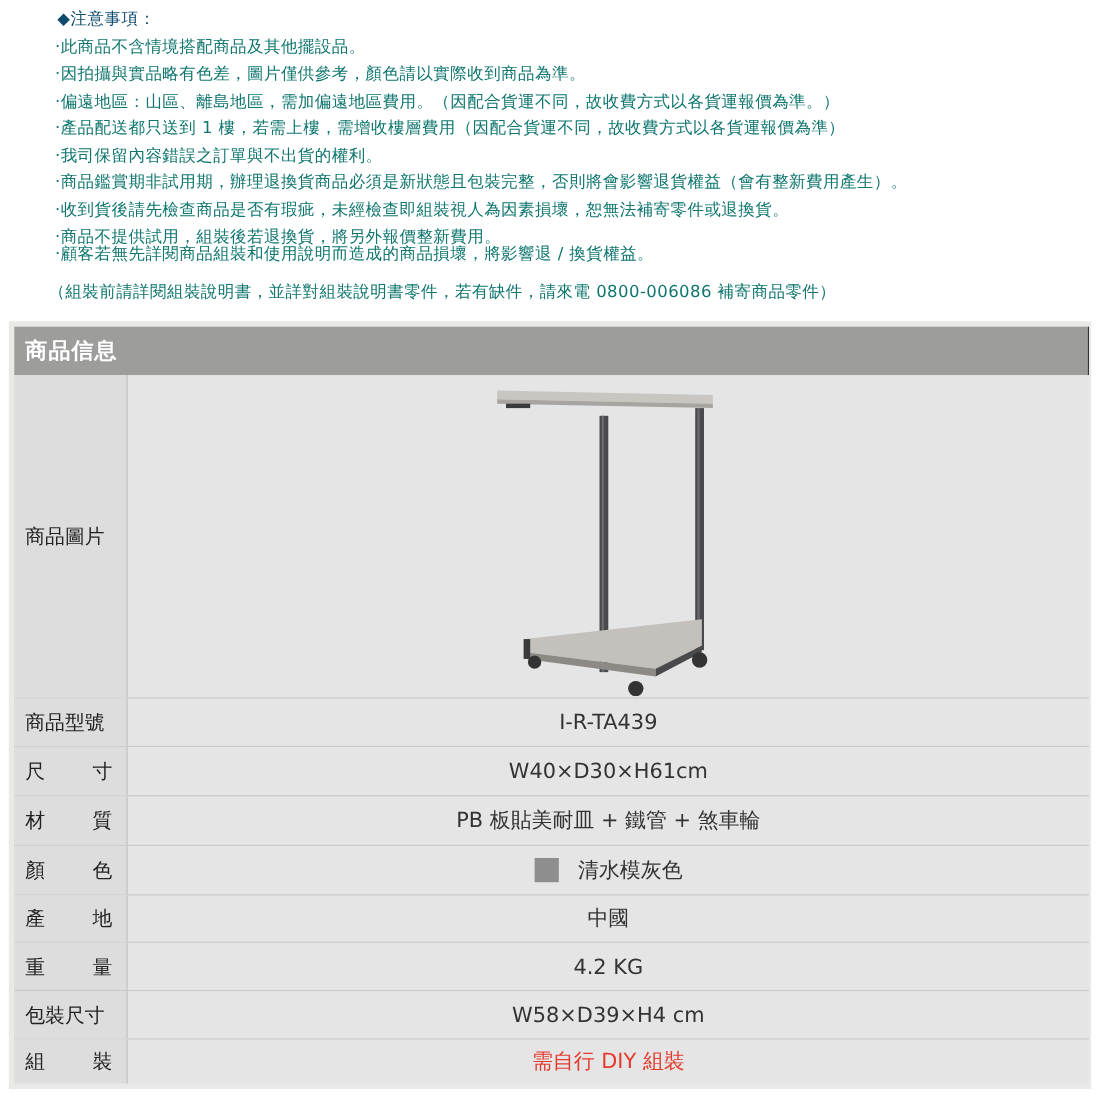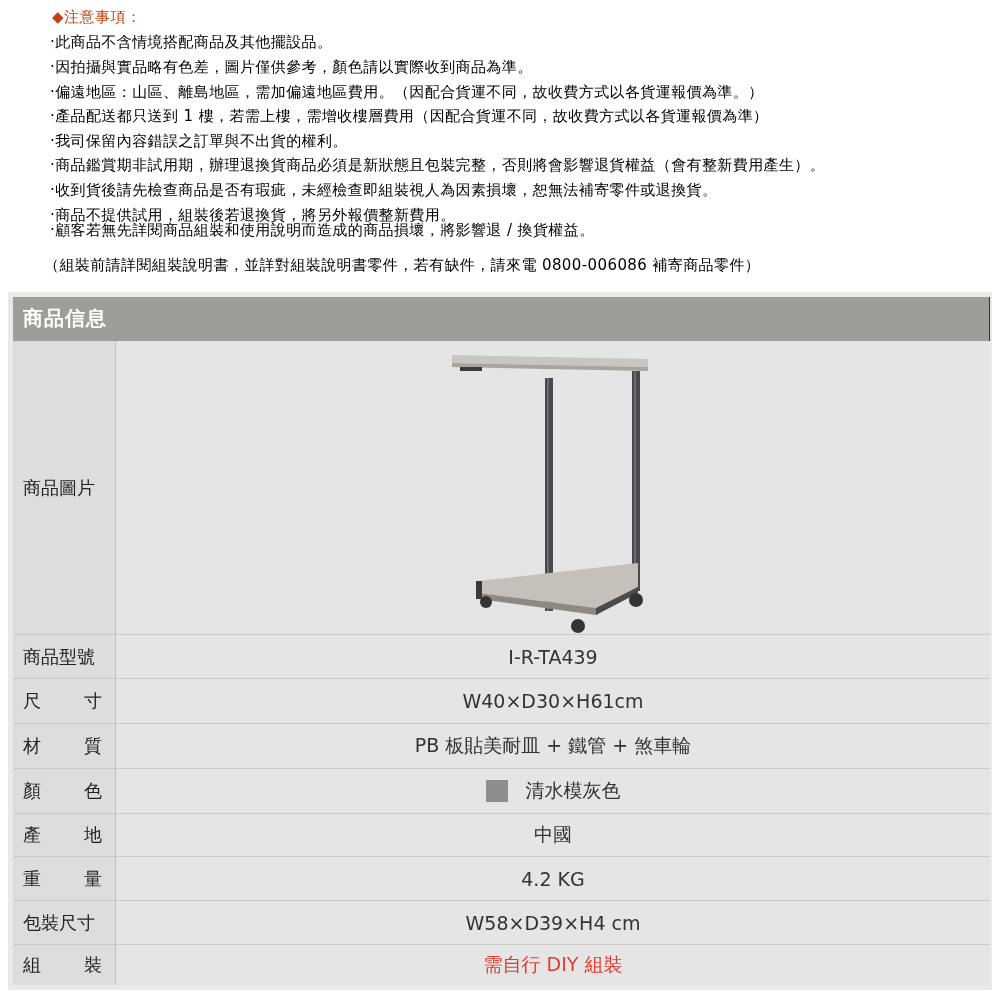--- a/index.html
+++ b/index.html
@@ -1,21 +1,21 @@
 <!DOCTYPE html>
 <html><head>
 <meta charset="utf-8">
 <style>
   * { margin: 0; padding: 0; box-sizing: border-box; }
   html, body { width: 1000px; height: 1000px; background: #ffffff; overflow: hidden; }
   body { position: relative; font-family: "DejaVu Sans", "Liberation Sans", sans-serif; color: #333; }
 
   .notes { position: absolute; left: 40px; top: 5px; width: 960px; }
-  .notes .title { position: absolute; left: 12px; top: 3px; font-size: 15px; color: #c2410c; white-space: nowrap; letter-spacing: 0.5px; }
-  .notes .line { position: absolute; font-size: 15px; color: #000000; white-space: nowrap; letter-spacing: 0.4px; }
+  .notes .title { position: absolute; left: 12px; top: 3px; font-size: 15px; color: #0c4a6e; white-space: nowrap; letter-spacing: 0.5px; }
+  .notes .line { position: absolute; font-size: 15px; color: #0f766e; white-space: nowrap; letter-spacing: 0.4px; }
 
   .frame { position: absolute; left: 8px; top: 292px; width: 984px; height: 698px; background: #e9e9e7; }
   .header { position: absolute; left: 13px; top: 297px; width: 977px; height: 44px; background: #9d9e9c; border-right: 1px solid #333; }
   .header .cn { position: absolute; left: 10px; top: 8px; font-size: 20px; font-weight: bold; color: #fff; letter-spacing: 1px; }
   .header .en { position: absolute; left: 108px; top: 11px; font-family: "Liberation Sans", sans-serif; font-size: 17px; color: #fff; }
 
   .table { position: absolute; left: 13px; top: 341px; width: 977px; height: 644px; background: #e5e5e5; }
   .row { position: absolute; left: 0; width: 977px; border-bottom: 1px solid #c8c8c8; }
   .row.last { border-bottom: none; }
   .label { position: absolute; left: 0; top: 0; bottom: 0; width: 103px; background: #dcdddc; border-right: 1px solid #bfbfbf; font-size: 18px; color: #222; display: flex; align-items: center; padding-left: 10px; }

